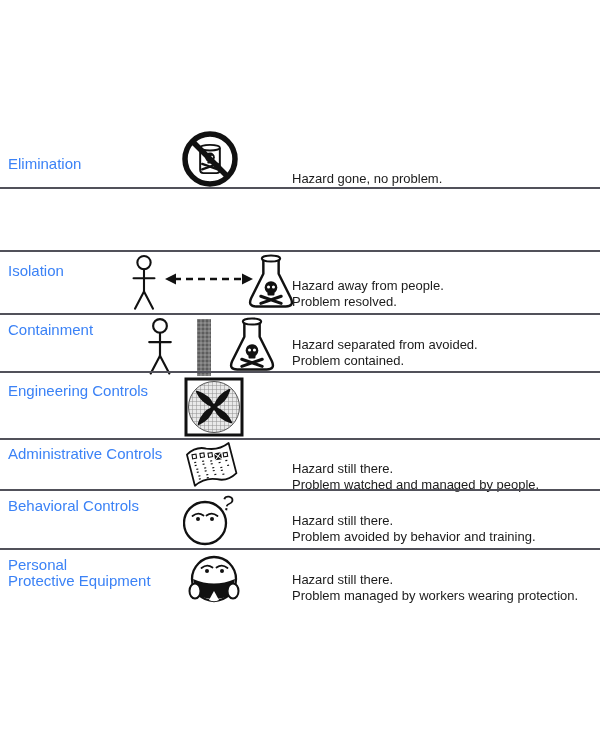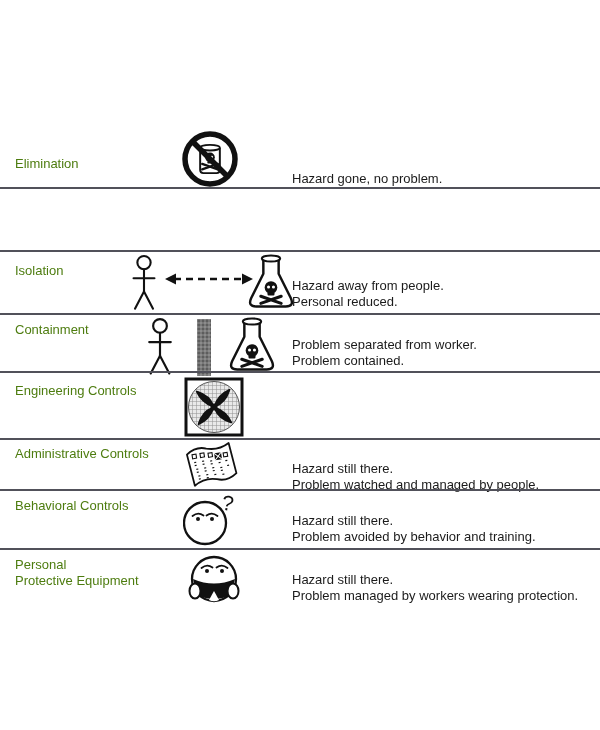--- a/index.html
+++ b/index.html
@@ -3,22 +3,22 @@
 <meta charset="utf-8">
 <style>
   html,body{margin:0;padding:0;background:#fff;}
   .page{
     position:relative;width:600px;height:730px;background:#fff;overflow:hidden;
     font-family:"Liberation Sans", sans-serif;color:#1b1b1b;
   }
   .row{position:absolute;left:0;width:600px;}
   .divider{position:absolute;left:0;width:600px;height:2px;background:#51515a;}
   .label{
-    position:absolute;left:15px;font-size:13px;line-height:16px;
-    white-space:pre-line;color:#4d7c0f;
+    position:absolute;left:8px;font-size:15px;line-height:16px;
+    white-space:pre-line;color:#3b82f6;
   }
   .desc{
     position:absolute;left:292px;font-size:13px;line-height:16px;
     white-space:pre-line;color:#1b1b1b;margin-top:15px;
   }
   .icon{position:absolute;}
 </style>
 </head>
 <body>
 
@@ -81,36 +81,36 @@
       <use href="#person" transform="translate(18,30) scale(0.95)"></use>
       <line x1="48" y1="26" x2="118" y2="26" stroke="#111" stroke-width="2.6" stroke-dasharray="7 5"></line>
       <path d="M50,20.5 L39,26 L50,31.5 Z" fill="#111"></path>
       <path d="M116,20.5 L127,26 L116,31.5 Z" fill="#111"></path>
       <g transform="translate(145,32) scale(1.02)">
         <use href="#flask"></use>
         <use href="#skull" transform="translate(0,7)"></use>
       </g>
     </svg>
     <div class="desc" style="top:12px">Hazard away from people.
-Personal reduced.</div>
+Problem resolved.</div>
   </div>
 
   <div class="divider" style="top:313px"></div>
 
   <div class="row" style="top:314px;height:68px">
     <div class="label" style="top:8px">Containment</div>
     <svg class="icon" style="left:138px;top:2px" width="146" height="62" viewBox="0 0 146 62">
       <use href="#person" transform="translate(22,31) scale(0.98)"></use>
       <rect x="59" y="3" width="14" height="57" fill="url(#speckle)"></rect>
       <g transform="translate(114,32) scale(1.02)">
         <use href="#flask"></use>
         <use href="#skull" transform="translate(0,7)"></use>
       </g>
     </svg>
-    <div class="desc" style="top:8px">Problem separated from worker.
+    <div class="desc" style="top:8px">Hazard separated from avoided.
 Problem contained.</div>
   </div>
 
   <div class="divider" style="top:371px"></div>
 
   <div class="row" style="top:372px;height:78px">
     <div class="label" style="top:11px">Engineering Controls</div>
     <svg class="icon" style="left:184px;top:5px" width="60" height="60" viewBox="0 0 60 60">
       <rect x="2" y="2" width="56" height="56" fill="#fff" stroke="#111" stroke-width="3"></rect>
       <circle cx="30" cy="30" r="25.5" fill="url(#fangrid)" stroke="#555" stroke-width="1"></circle>

